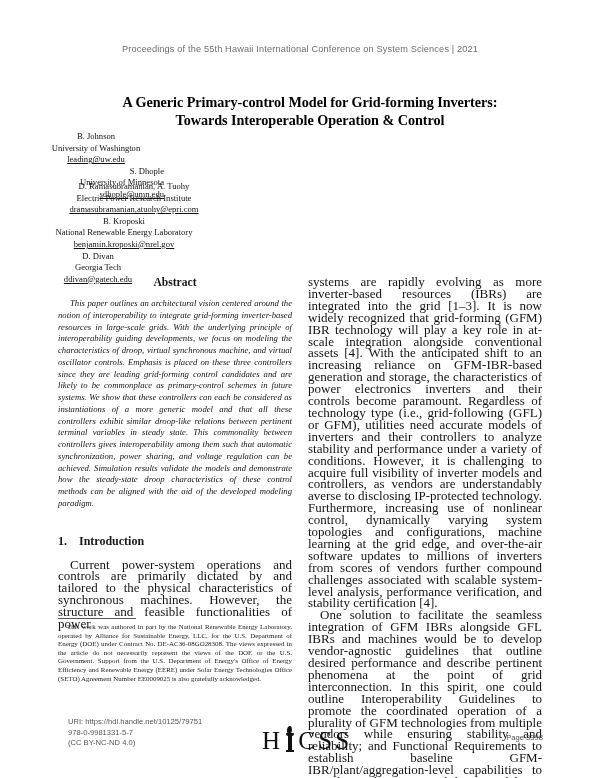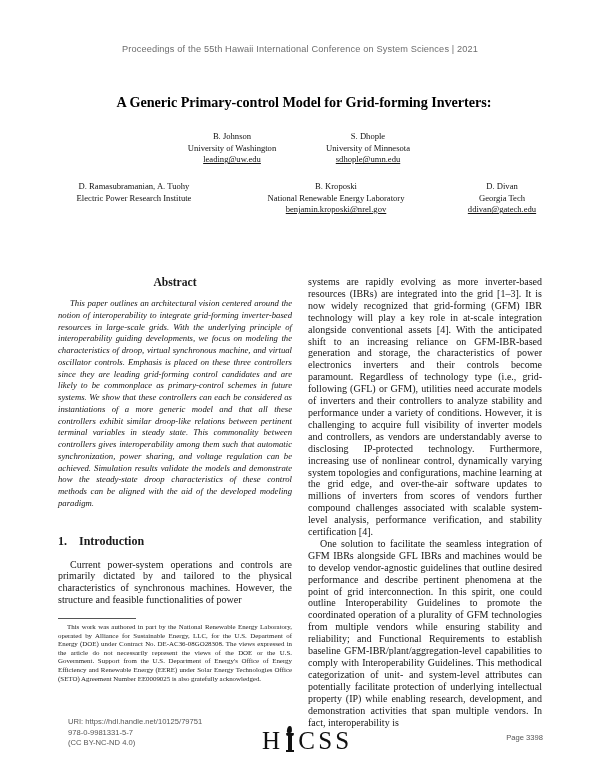--- a/index.html
+++ b/index.html
@@ -27,21 +27,21 @@
     font-family: "Liberation Sans", sans-serif;
     font-size: 9.2px;
     letter-spacing: 0.15px;
     color: #6e6e6e;
   }
 
   
   .title-block {
     position: absolute;
     top: 94px;
-    left: 56px;
+    left: 62px;
     width: 496px;
     text-align: center;
   }
   .title-line {
     font-family: "Liberation Serif", serif;
     font-weight: bold;
     font-size: 14.2px;
     line-height: 17.5px;
     letter-spacing: -0.05px;
     color: #000;
@@ -50,41 +50,42 @@
   
   .authors {
     position: absolute;
     left: 28px;
     width: 544px;
   }
   .author-row {
     display: flex;
     width: 100%;
     justify-content: center;
+    flex-direction: column;
   }
   .author-col {
     text-align: center;
     font-size: 8.6px;
     line-height: 11.6px;
     color: #111;
   }
   .author-col .name { white-space: nowrap; }
   .author-col .affil { white-space: nowrap; }
   .author-col .email {
     white-space: nowrap;
     text-decoration: underline;
     text-underline-offset: 1px;
   }
 
   .authors-row1 { top: 131px; }
   .authors-row2 { top: 181px; }
 
   .r1c1 { width: 136px; }
   .r1c2 { width: 258px; }
-  .r1c3 { width: 136px; }
+  .r1c3 { width: 136px; text-align: right; }
 
   .r2c1 { width: 212px; }
   .r2c2 { width: 140px; }
   .r2c3 { width: 192px; }
 
   
   .col {
     position: absolute;
     top: 232px;
     width: 234px;
@@ -113,21 +114,21 @@
 
   .numbered-head {
     font-weight: bold;
     font-size: 12px;
     margin: 24px 0 10px 0;
     text-align: left;
   }
   .numbered-head .num { margin-right: 12px; }
 
   .body-par {
-    font-size: 10px;
+    font-size: 13px;
     line-height: 11.9px;
     text-align: justify;
     text-justify: inter-word;
     margin: 0 0 0 0;
     text-indent: 12px;
     color: #141414;
   }
   .body-par + .body-par { margin-top: 0px; }
   .no-indent { text-indent: 0; }
   .ital { }
@@ -233,20 +234,21 @@
 </style>
 </head>
 <body>
 
 <div class="page">
 
   <div class="running-head">Proceedings of the 55th Hawaii International Conference on System Sciences | 2021</div>
 
   <div class="title-block">
     <div class="title-line">A Generic Primary-control Model for Grid-forming Inverters:</div>
+    <div class="title-line">Towards Interoperable Operation &amp; Control</div>
   </div>
 
   <div class="authors authors-row1">
     <div class="author-row">
       <div class="author-col r1c1">
         <div class="name">B. Johnson</div>
         <div class="affil">University of Washington</div>
         <div class="email">leading@uw.edu</div>
       </div>
       <div class="author-col r1c3">
@@ -255,20 +257,21 @@
         <div class="email">sdhople@umn.edu</div>
       </div>
     </div>
   </div>
 
   <div class="authors authors-row2">
     <div class="author-row">
       <div class="author-col r2c1">
         <div class="name">D. Ramasubramanian, A. Tuohy</div>
         <div class="affil">Electric Power Research Institute</div>
+        <div class="email">dramasubramanian,atuohy@epri.com</div>
       </div>
       <div class="author-col r2c3">
         <div class="name">B. Kroposki</div>
         <div class="affil">National Renewable Energy Laboratory</div>
         <div class="email">benjamin.kroposki@nrel.gov</div>
       </div>
       <div class="author-col r2c2">
         <div class="name">D. Divan</div>
         <div class="affil">Georgia Tech</div>
         <div class="email">ddivan@gatech.edu</div>

